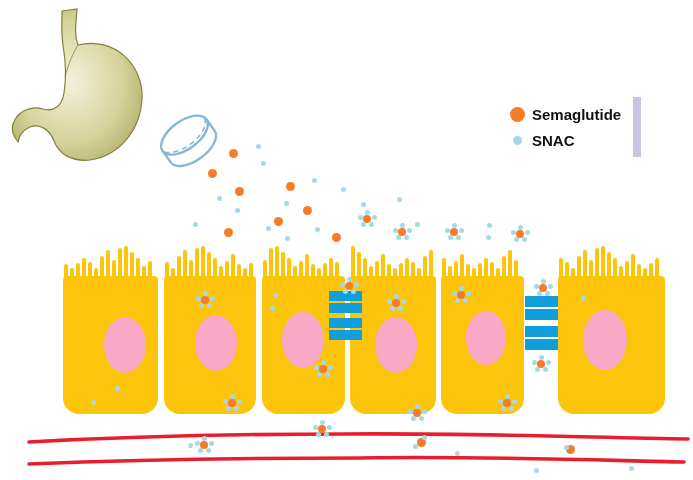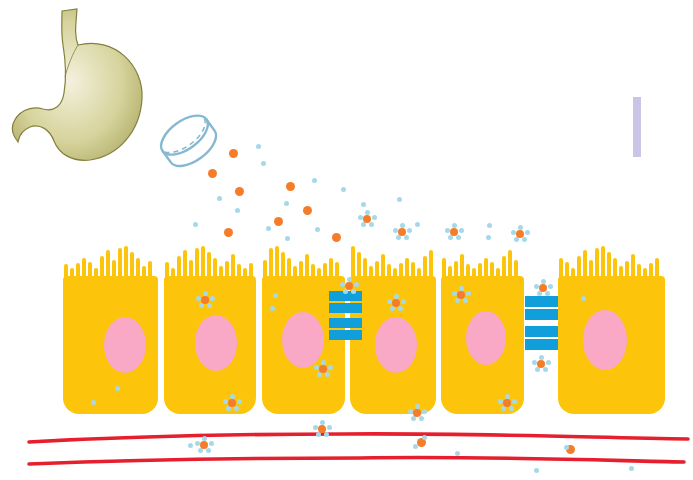--- a/index.html
+++ b/index.html
@@ -327,16 +327,28 @@
         <div class="dot snac" style="left: -2.5px; top: -9.5px; width: 5px; height: 5px;"></div>
         <div class="dot snac" style="left: 4.5px; top: -4.5px; width: 5px; height: 5px;"></div>
         <div class="dot snac" style="left: 1.5px; top: 2.5px; width: 5px; height: 5px;"></div>
         <div class="dot snac" style="left: -6.5px; top: 2.5px; width: 5px; height: 5px;"></div>
         <div class="dot snac" style="left: -9.5px; top: -4.5px; width: 5px; height: 5px;"></div>
         <div class="dot sema" style="left: -4px; top: -4px; width: 8px; height: 8px;"></div>
       </div>
     </div>
 
   <div class="legend">
+    <div class="legend-row">
+      <span class="legend-dot-cell">
+        <span class="legend-dot" style="height: 15px; width: 15px; background: rgb(245, 125, 41);"></span>
+      </span>
+      <span class="legend-label">Semaglutide</span>
+    </div>
+    <div class="legend-row">
+      <span class="legend-dot-cell">
+        <span class="legend-dot" style="height: 9px; width: 9px; background: rgb(165, 217, 234);"></span>
+      </span>
+      <span class="legend-label">SNAC</span>
+    </div>
   </div>
   <div class="legend-bar"></div>
 
 </div>
 
 </body></html>

